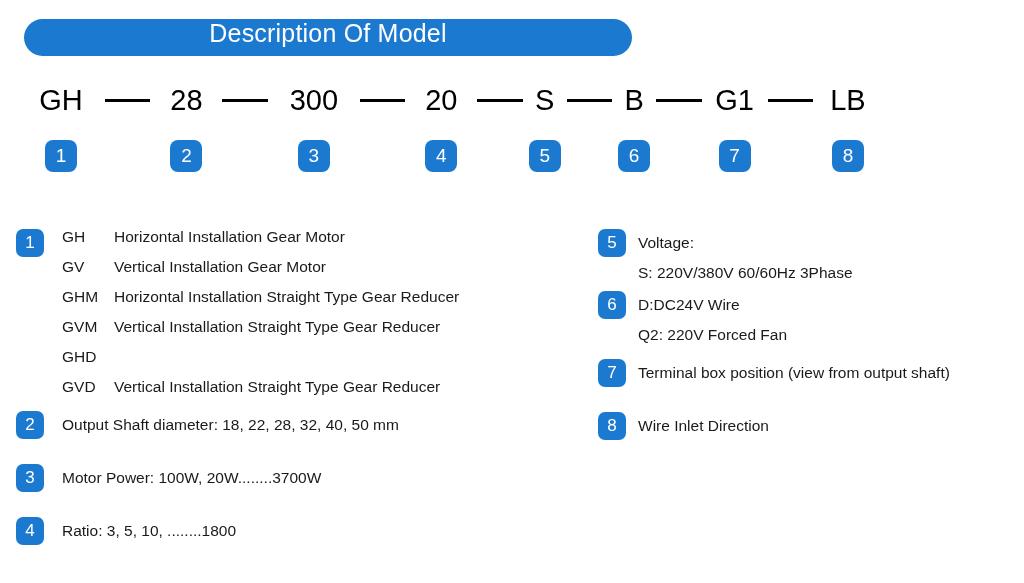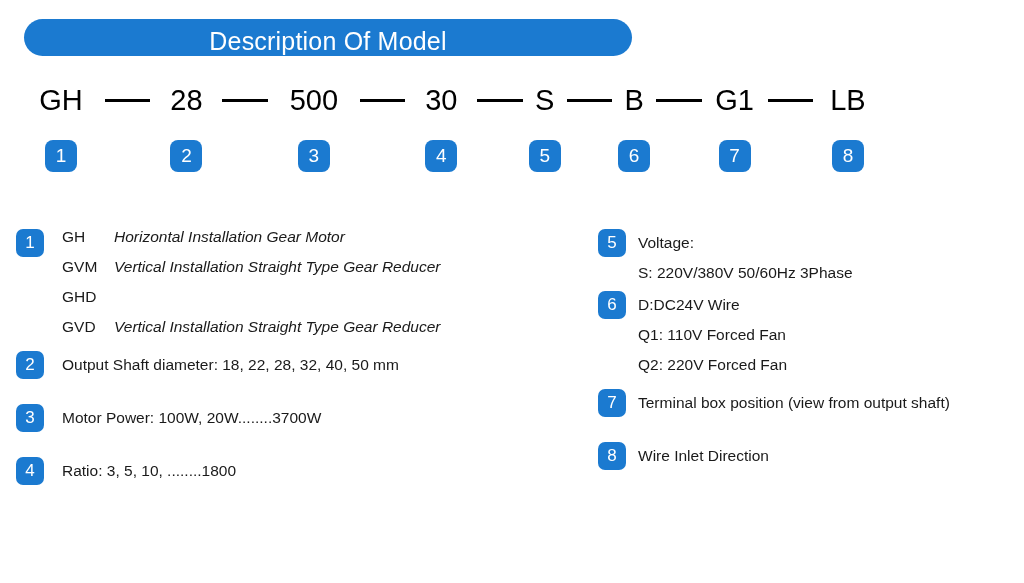--- a/index.html
+++ b/index.html
@@ -19,21 +19,21 @@
   
   .banner {
     position: absolute;
     left: 24px;
     top: 19px;
     width: 608px;
     height: 37px;
     background: #1b7ad0;
     border-radius: 19px;
     display: flex;
-    align-items: flex-end;
+    align-items: flex-start;
     justify-content: center;
   }
   .banner-title {
     color: #ffffff;
     font-size: 25px;
     letter-spacing: 0.2px;
     white-space: nowrap;
   }
 
   
@@ -128,21 +128,20 @@
     height: 30px;
     font-size: 15.5px;
     white-space: nowrap;
   }
   .entry-code {
     width: 52px;
     flex: 0 0 52px;
   }
   .entry-text {
     flex: 1 1 auto;
-    font-style: italic;
   }
   .entry-plain {
     height: 30px;
     font-size: 15.5px;
     white-space: nowrap;
     display: flex;
     align-items: center;
     text-align: center;
   }
 
@@ -156,23 +155,23 @@
 
 <div class="banner">
   <div class="banner-title">Description Of Model</div>
 </div>
 
 <div class="code-row">
   <div class="code-token" style="width:74px">GH</div>
   <div class="code-dash"></div>
   <div class="code-token" style="width:58px">28</div>
   <div class="code-dash"></div>
-  <div class="code-token" style="width:78px">500</div>
-  <div class="code-dash"></div>
-  <div class="code-token" style="width:58px">30</div>
+  <div class="code-token" style="width:78px">300</div>
+  <div class="code-dash"></div>
+  <div class="code-token" style="width:58px">20</div>
   <div class="code-dash"></div>
   <div class="code-token" style="width:30px">S</div>
   <div class="code-dash"></div>
   <div class="code-token" style="width:30px">B</div>
   <div class="code-dash"></div>
   <div class="code-token" style="width:52px">G1</div>
   <div class="code-dash"></div>
   <div class="code-token" style="width:56px">LB</div>
 </div>
 
@@ -215,20 +214,28 @@
   <div class="group">
     <div class="group-badge-cell">
       <div class="badge sm">1</div>
     </div>
     <div class="group-body">
       <div class="entry">
         <span class="entry-code">GH</span>
         <span class="entry-text">Horizontal Installation Gear Motor</span>
       </div>
       <div class="entry">
+        <span class="entry-code">GV</span>
+        <span class="entry-text">Vertical Installation Gear Motor</span>
+      </div>
+      <div class="entry">
+        <span class="entry-code">GHM</span>
+        <span class="entry-text">Horizontal Installation Straight Type Gear Reducer</span>
+      </div>
+      <div class="entry">
         <span class="entry-code">GVM</span>
         <span class="entry-text">Vertical Installation Straight Type Gear Reducer</span>
       </div>
       <div class="entry">
         <span class="entry-code">GHD</span>
       </div>
       <div class="entry">
         <span class="entry-code">GVD</span>
         <span class="entry-text">Vertical Installation Straight Type Gear Reducer</span>
       </div>
@@ -271,33 +278,32 @@
 </div>
 
 <div class="legend-right">
 
   <div class="group">
     <div class="group-badge-cell" style="width:40px;flex:0 0 40px">
       <div class="badge sm">5</div>
     </div>
     <div class="group-body">
       <div class="entry-plain">Voltage:</div>
-      <div class="entry-plain">S: 220V/380V 50/60Hz  3Phase</div>
+      <div class="entry-plain">S: 220V/380V 60/60Hz  3Phase</div>
     </div>
   </div>
 
   <div class="gap-sm"></div>
 
   <div class="group">
     <div class="group-badge-cell" style="width:40px;flex:0 0 40px">
       <div class="badge sm">6</div>
     </div>
     <div class="group-body">
       <div class="entry-plain">D:DC24V Wire</div>
-      <div class="entry-plain">Q1: 110V Forced Fan</div>
       <div class="entry-plain">Q2: 220V Forced Fan</div>
     </div>
   </div>
 
   <div class="gap-md"></div>
 
   <div class="group">
     <div class="group-badge-cell" style="width:40px;flex:0 0 40px">
       <div class="badge sm">7</div>
     </div>

